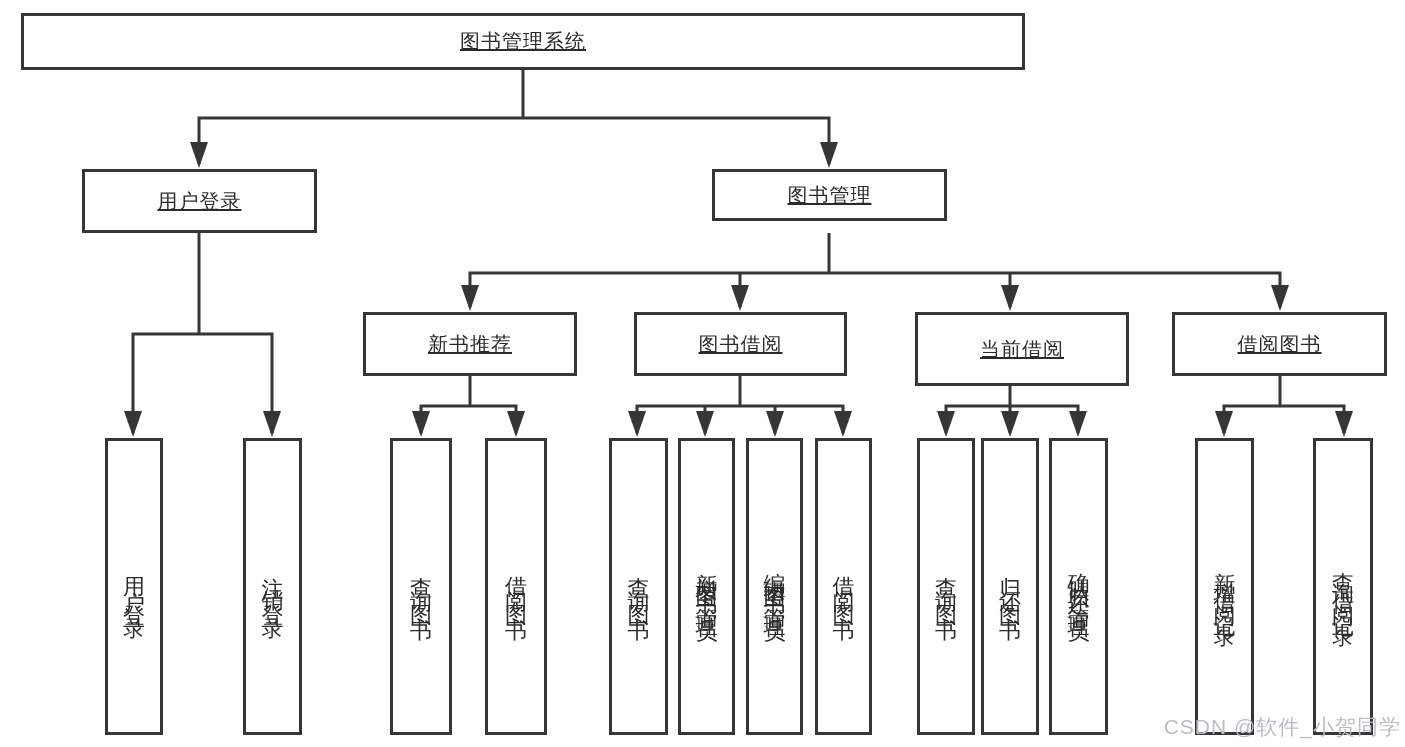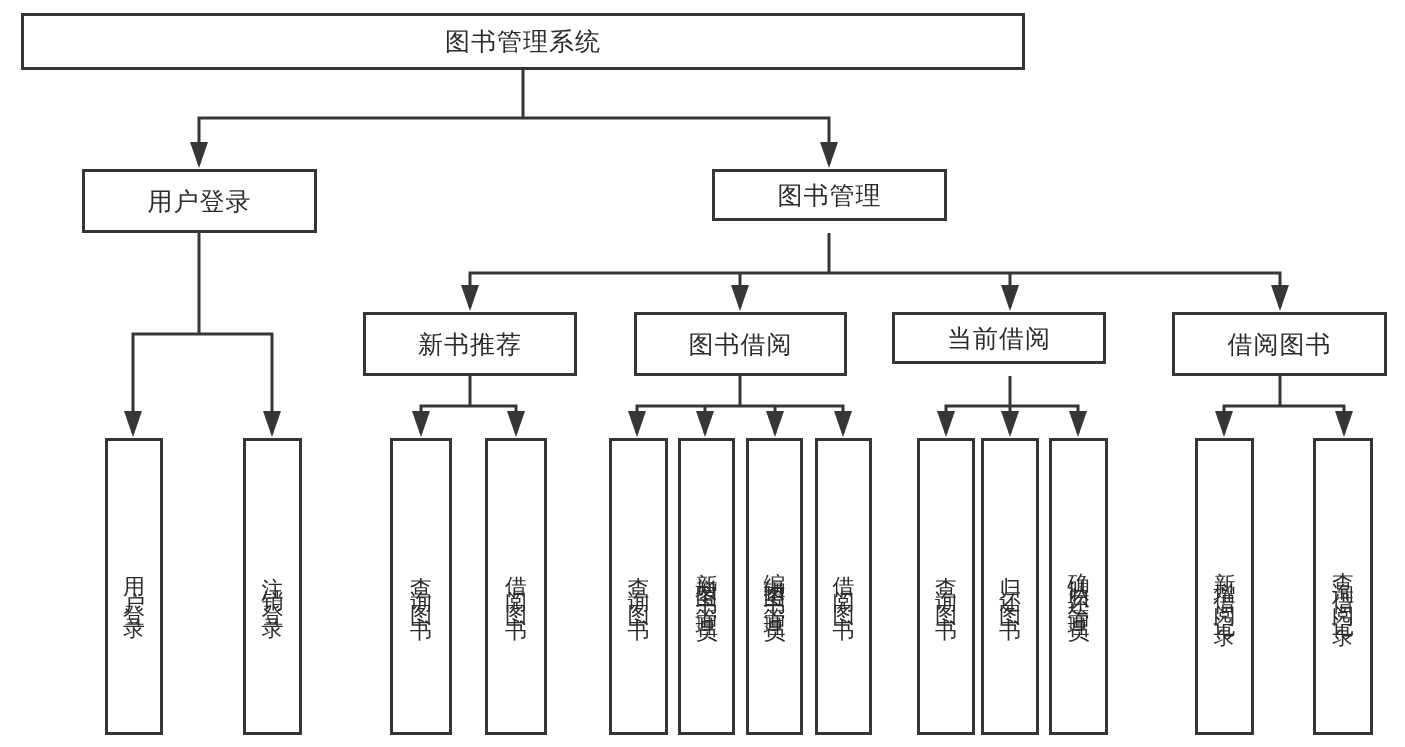--- a/index.html
+++ b/index.html
@@ -27,24 +27,25 @@
   svg.connectors polygon{fill:var(--line);stroke:none;}
   .node{
     position:absolute;
     background:var(--bg);
     border:3px solid var(--line);
     display:flex;align-items:center;justify-content:center;
     z-index:1;
     color:var(--text);
   }
   .h-label{
-    font-size:25px;
+    font-size:20px;
     color:var(--text);
     white-space:nowrap;
     letter-spacing:1px;
+    text-decoration:underline;
   }
   .v-label{
     writing-mode:vertical-rl;
     text-orientation:mixed;
     font-size:22px;
     line-height:1;
     letter-spacing:14px;
     color:var(--text);
     white-space:nowrap;
   }
@@ -123,21 +124,21 @@
   <div class="node" style="left:712px;top:169px;width:235px;height:52px">
     <span class="h-label">图书管理</span>
   </div>
 
   <div class="node" style="left:363px;top:312px;width:214px;height:64px">
     <span class="h-label">新书推荐</span>
   </div>
   <div class="node" style="left:634px;top:312px;width:213px;height:64px">
     <span class="h-label">图书借阅</span>
   </div>
-  <div class="node" style="left:892px;top:312px;width:214px;height:52px">
+  <div class="node" style="left:915px;top:312px;width:214px;height:74px">
     <span class="h-label">当前借阅</span>
   </div>
   <div class="node" style="left:1172px;top:312px;width:215px;height:64px">
     <span class="h-label">借阅图书</span>
   </div>
 
   <div class="node" style="left:105px;top:438px;width:58px;height:297px">
     <span class="v-label">用户登录</span>
   </div>
   <div class="node" style="left:243px;top:438px;width:59px;height:297px">
@@ -174,14 +175,15 @@
     <span class="v-label ls-tight">确认归还（管理员）</span>
   </div>
 
   <div class="node" style="left:1195px;top:438px;width:59px;height:297px">
     <span class="v-label ls-mid">新增借阅记录</span>
   </div>
   <div class="node" style="left:1313px;top:438px;width:60px;height:297px">
     <span class="v-label ls-mid">查询借阅记录</span>
   </div>
 
+  <div class="watermark">CSDN @软件_小贺同学</div>
 
 </div>
 
 </body></html>

